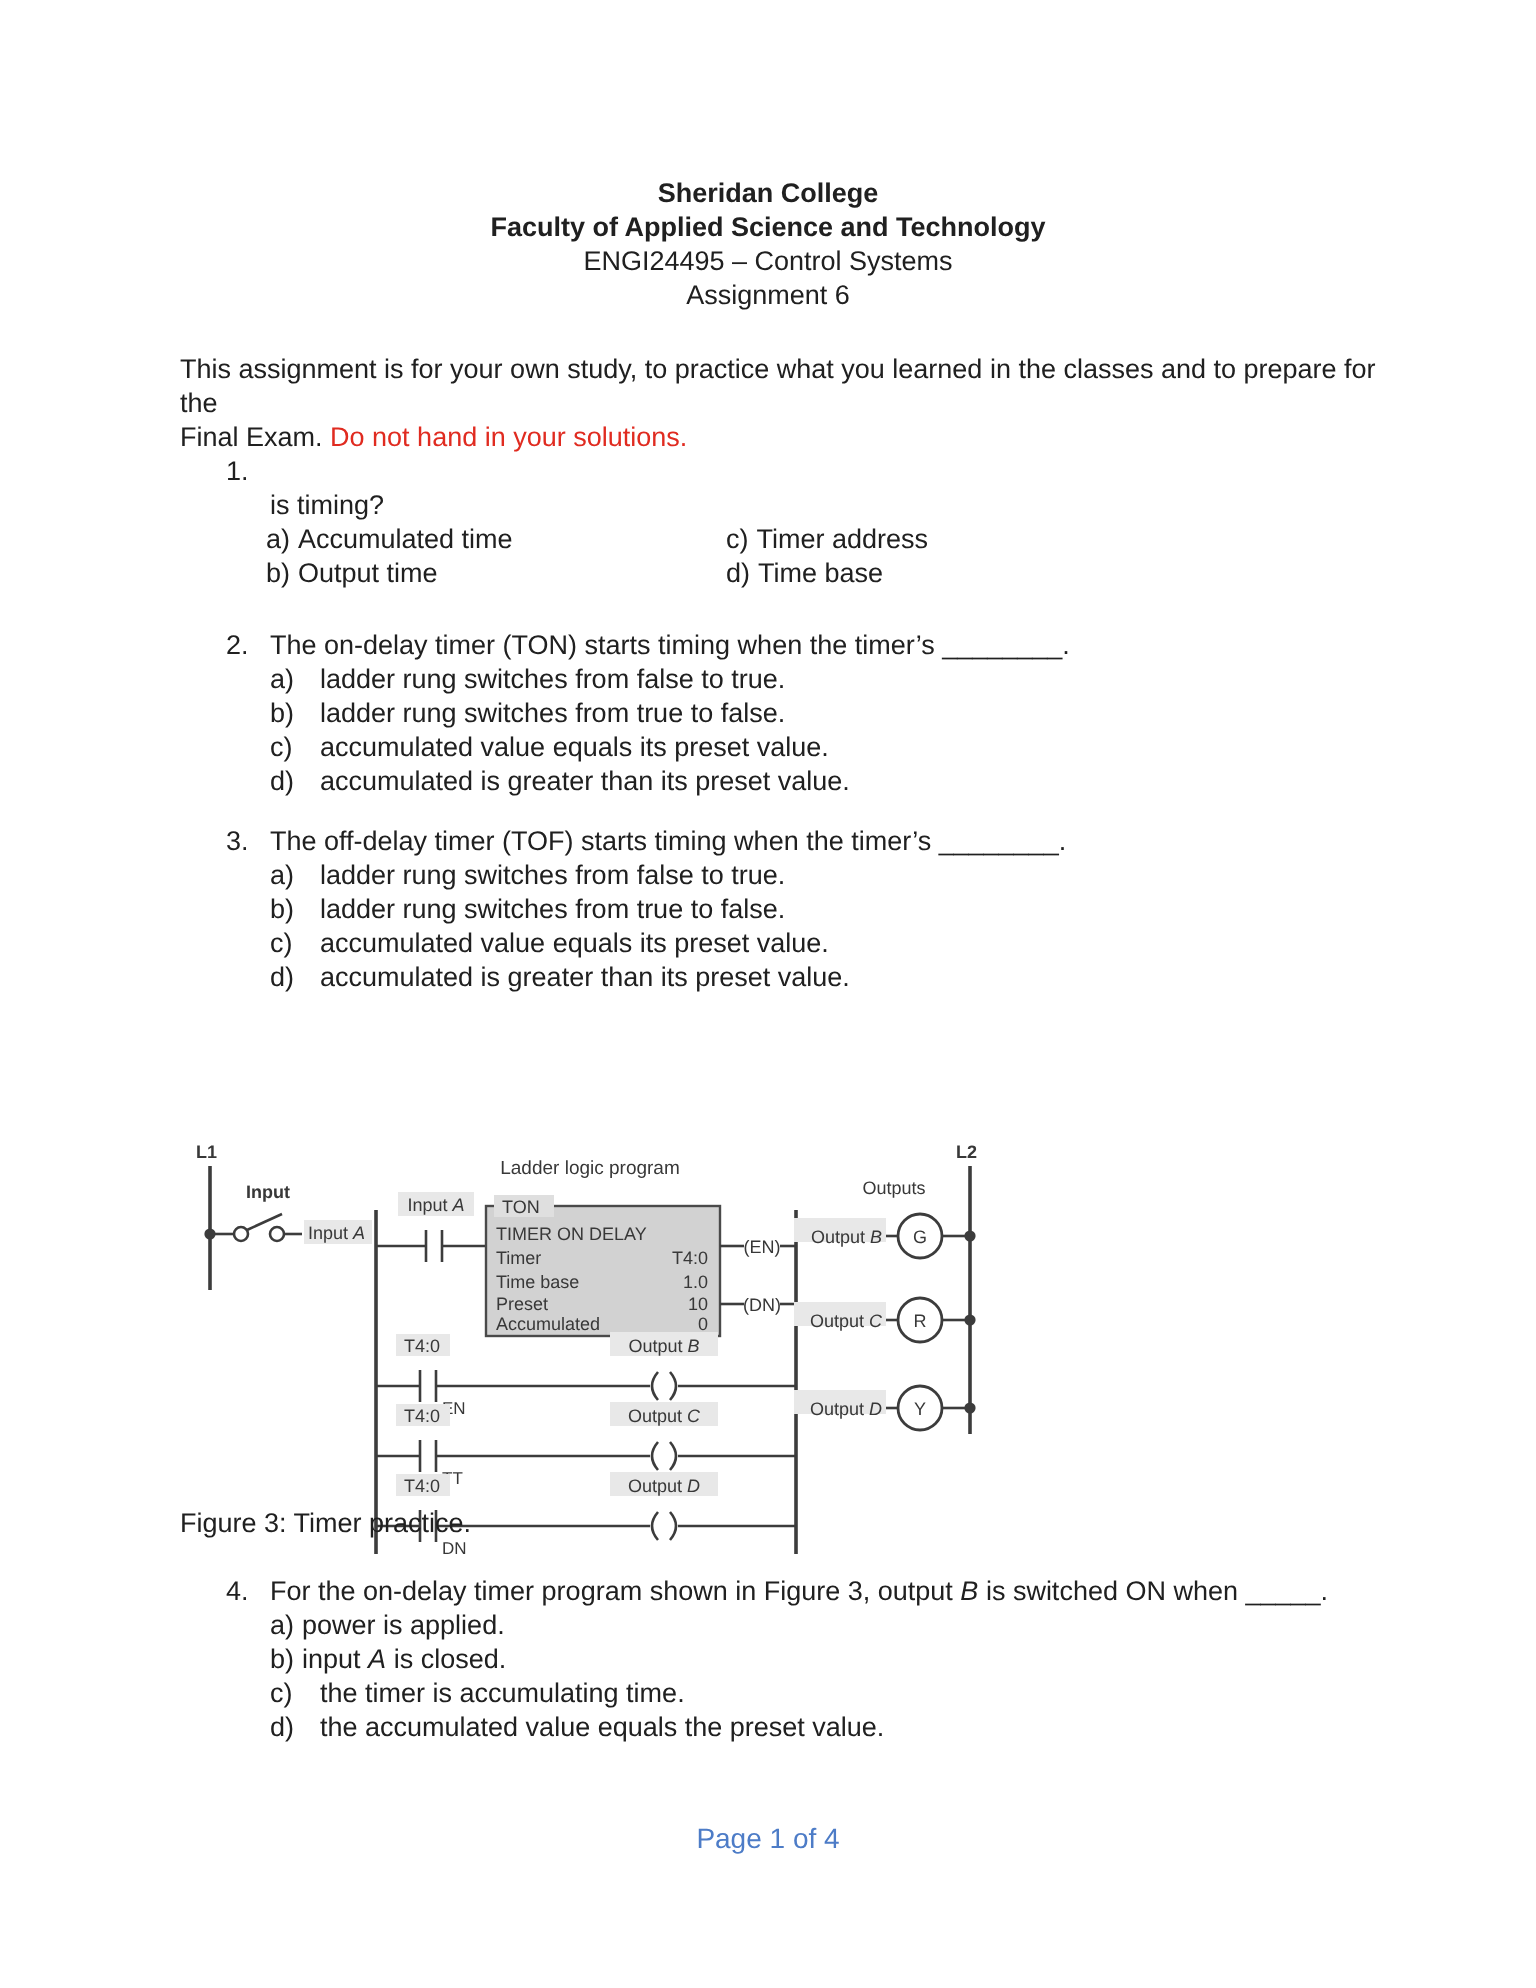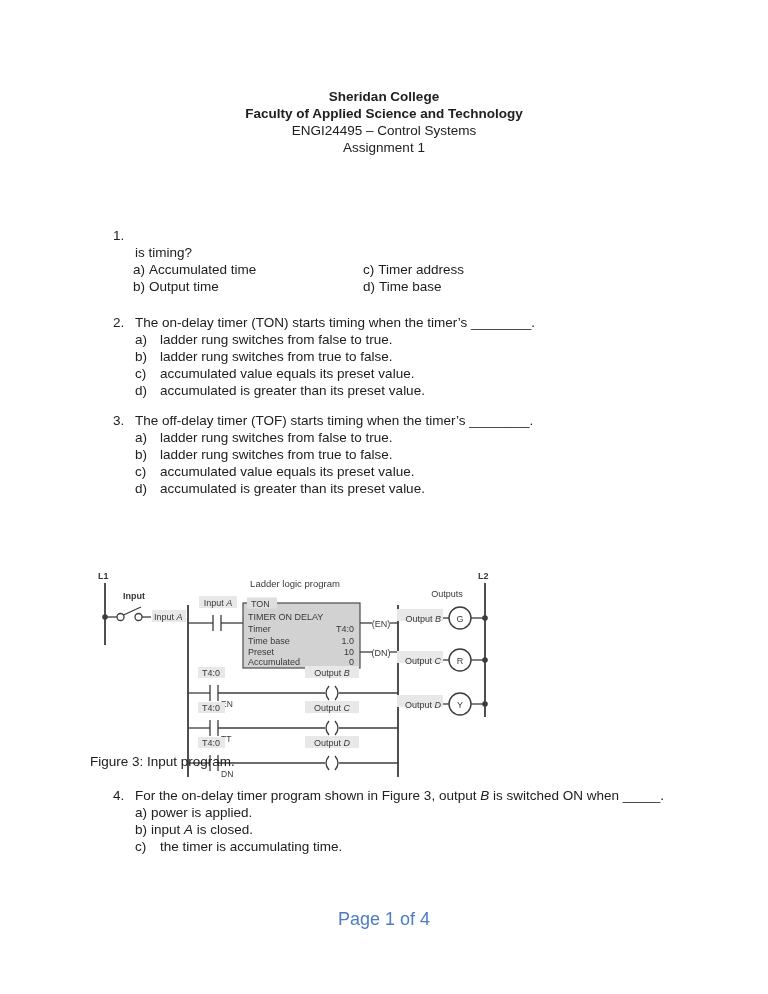--- a/index.html
+++ b/index.html
@@ -12,21 +12,21 @@
   .q1{top:227px;} .q2{top:314px;} .q3{top:412px;} .q4{top:787px;}
   .qrow{display:flex;}
   .qnum{flex:none;display:inline-block;width:22px;margin-left:23px;}
   .qstem{flex:1;}
   .opt{margin-left:45px;white-space:nowrap;}
   .optlabel{display:inline-block;width:25px;}
   .lab-inline{display:inline-block;margin-right:4px;}
   .opt2col{margin-left:43px;display:grid;grid-template-columns:230px auto;}
   .fig{position:absolute;top:518px;left:95px;width:410px;height:232px;margin-top:47px;}
   .caption{position:absolute;top:753px;left:90px;}
-  .footer{position:absolute;top:911px;left:0;width:768px;text-align:center;font-size:18px;}
+  .footer{position:absolute;top:911px;left:0;width:768px;text-align:center;font-size:14px;}
   i{font-style:italic;}
   
   svg text{font-family:"Liberation Sans",sans-serif;font-size:9px;fill:#383838;}
   .ftitle{font-size:9.5px;}
   .fbold{font-weight:bold;}
   .fit{font-style:italic;}
   .mid{text-anchor:middle;}
   .end{text-anchor:end;}
   .fsmall{font-size:8.5px;}
   .wire{stroke:#3c3c3c;stroke-width:1.3;fill:none;}
@@ -40,23 +40,27 @@
 </style>
 </head>
 <body>
 
 <div class="page">
 
   <div class="hdr">
     <div class="b">Sheridan College</div>
     <div class="b">Faculty of Applied Science and Technology</div>
     <div>ENGI24495 – Control Systems</div>
-    <div>Assignment 1</div>
-  </div>
-
+    <div>Assignment 6</div>
+  </div>
+
+  <div class="intro">
+    <span>This assignment is for your own study, to practice what you learned in the classes and to prepare for the</span><br>
+    <span>Final Exam. </span><span style="color: rgb(224, 43, 32);">Do not hand in your solutions.</span>
+  </div>
 
   <div class="qblock q1">
     <div class="qrow">
       <span class="qnum">1.</span>
       <span class="qstem">
         <br>
         <span>is timing?</span>
       </span>
     </div>
     <div class="opt2col">
@@ -210,27 +214,28 @@
         <text class="end" x="346" y="142.5"><tspan>Output </tspan><tspan class="fit">D</tspan></text>
         <line class="wire" x1="348" y1="139" x2="354" y2="139"></line>
         <circle class="lamp" cx="365" cy="139" r="11"></circle>
         <text class="mid" x="365" y="142.5">Y</text>
         <line class="wire" x1="376" y1="139" x2="390" y2="139"></line>
         <circle class="node" cx="390" cy="139" r="2.8"></circle>
       </g>
     </svg>
   </div>
 
-  <div class="caption">Figure 3: Input program.</div>
+  <div class="caption">Figure 3: Timer practice.</div>
 
   <div class="qblock q4">
     <div class="qrow">
       <span class="qnum">4.</span>
       <span class="qstem"><span>For the on-delay timer program shown in Figure 3, output </span><i>B</i><span> is switched ON when _____.</span></span>
     </div>
     <div class="opt"><span class="lab-inline">a)</span><span>power is applied.</span></div>
     <div class="opt"><span class="lab-inline">b)</span><span><span>input </span><i>A</i><span> is closed.</span></span></div>
     <div class="opt"><span class="optlabel">c)</span><span>the timer is accumulating time.</span></div>
+    <div class="opt"><span class="optlabel">d)</span><span>the accumulated value equals the preset value.</span></div>
   </div>
 
   <div class="footer" style="color: rgb(77, 124, 199);">Page 1 of 4</div>
 
 </div>
 
 </body></html>

